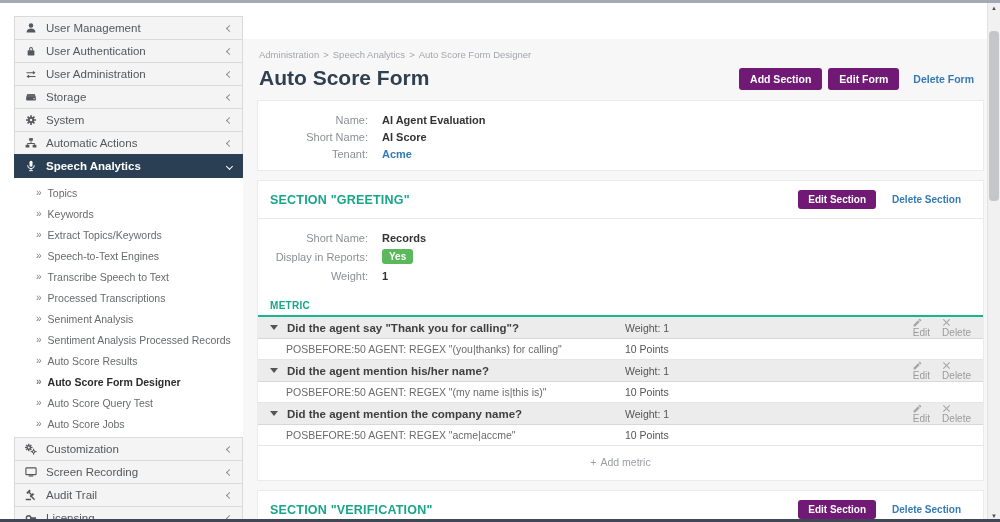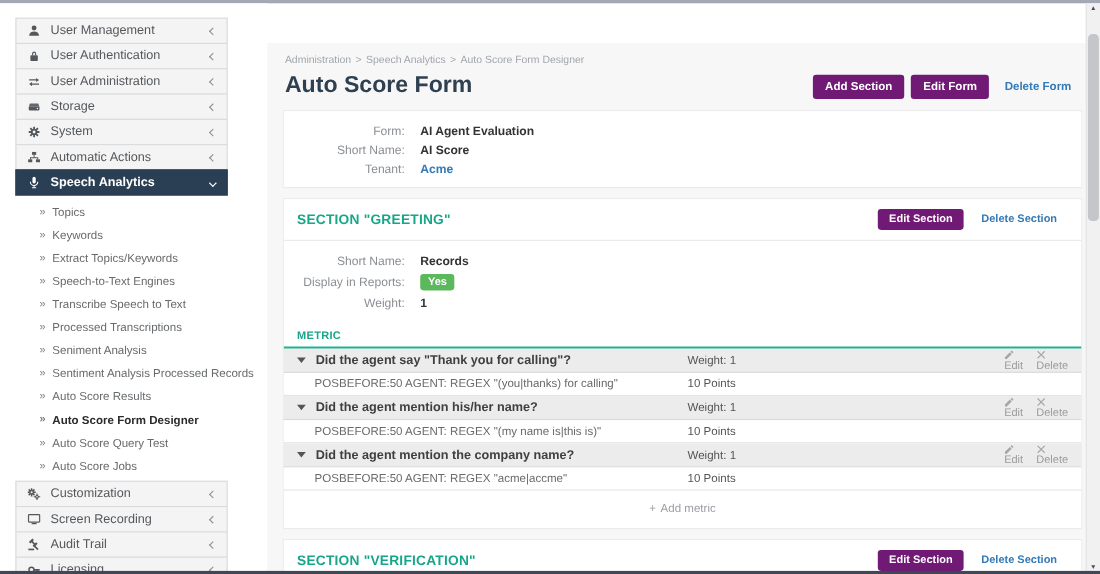--- a/index.html
+++ b/index.html
@@ -9,21 +9,21 @@
     background:#ffffff; color:#333;
     border-top:3px solid #a2a8b4;
     position:relative;
   }
   .bottom-edge { position:absolute; left:0; bottom:0; width:1000px; height:3px; background:#3f4854; z-index:50; }
   .layout { display:flex; width:1000px; height:519px; }
 
   
   .sidebar { width:243px; background:#fff; padding:14px 0 0 14px; flex:none; }
   .acc-item {
-    width:193px; height:24px; display:flex; align-items:center;
+    width:229px; height:24px; display:flex; align-items:center;
     background:#f4f4f4; border:1px solid #dadada; margin-top:-1px;
     padding:0 10px; font-size:11.5px; color:#54585c; cursor:pointer;
   }
   .acc-item .ico { width:14px; height:12px; margin-right:7px; color:#54585c; flex:none; display:flex; align-items:center; }
   .acc-item svg { width:12px; height:12px; fill:currentColor; }
   .acc-item .lbl { flex:1; white-space:nowrap; overflow:hidden; }
   .chev-left { width:5px; height:5px; border-top:1.5px solid #8d9196; border-left:1.5px solid #8d9196; transform:rotate(-45deg); flex:none; }
   .chev-down { width:5px; height:5px; border-right:1.5px solid #fff; border-bottom:1.5px solid #fff; transform:rotate(45deg); flex:none; }
   .acc-item.active { background:#2a3f54; border-color:#2a3f54; color:#fff; font-weight:bold; }
   .acc-item.active .ico { color:#fff; }
@@ -284,21 +284,21 @@
     <div class="head-row">
       <div class="page-title">Auto Score Form</div>
       <button class="btn">Add Section</button>
       <button class="btn">Edit Form</button>
       <button class="btn link-btn">Delete Form</button>
     </div>
 
     <div class="panel">
       <div class="kv-block">
         <div class="kv-row">
-            <span class="kv-label">Form:</span>
+            <span class="kv-label">Name:</span>
             <span class="kv-value">AI Agent Evaluation</span>
           </div>
         <div class="kv-row">
             <span class="kv-label">Short Name:</span>
             <span class="kv-value">AI Score</span>
           </div>
         <div class="kv-row">
             <span class="kv-label">Tenant:</span>
             <span class="kv-value kv-link">Acme</span>
           </div>

